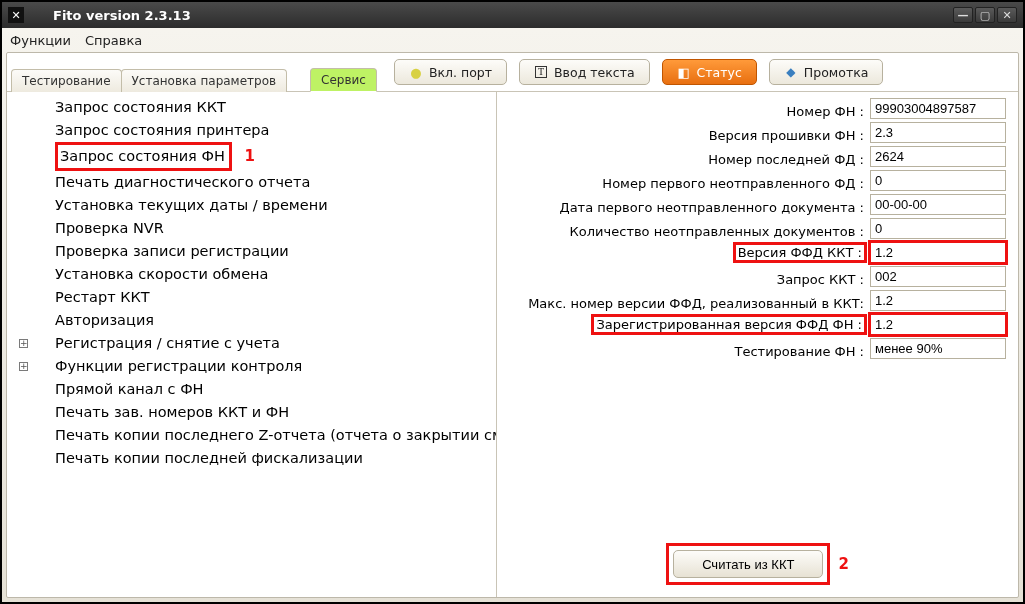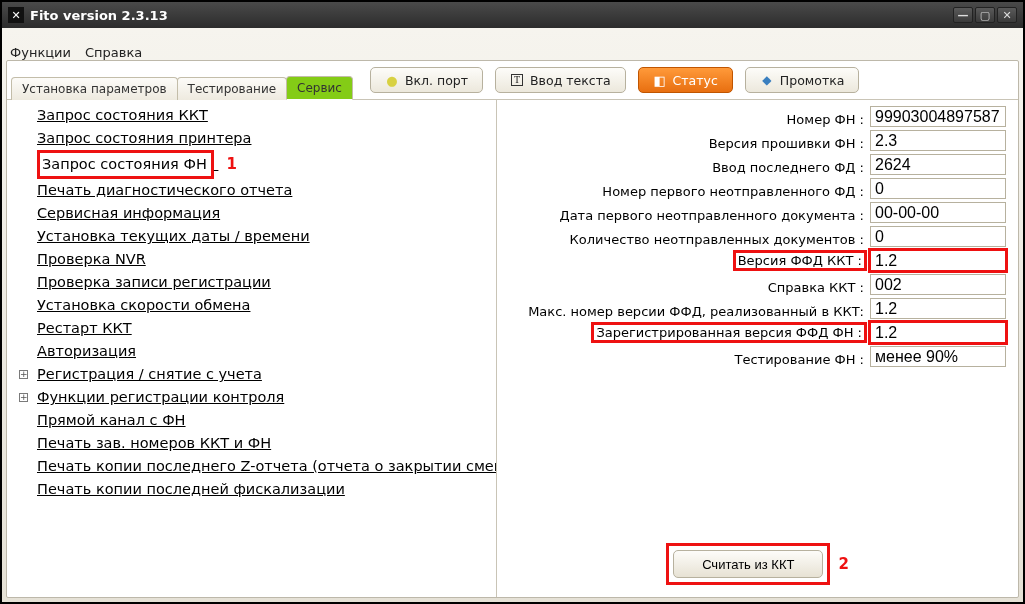--- a/index.html
+++ b/index.html
@@ -25,43 +25,43 @@
     font-weight: bold;
     font-size: 13px;
   }
   .titlebar .app-icon {
     width: 16px; height: 16px;
     background: #111;
     margin-right: 6px;
     display:inline-flex; align-items:center; justify-content:center;
     font-size: 11px; line-height:1;
   }
-  .titlebar .title { flex: 1; }
+  .titlebar .title { flex: 1; margin-left: 23px; }
   .titlebar .win-btns { display:flex; gap:2px; }
   .titlebar .win-btn {
     width:20px; height:16px;
     background: linear-gradient(#5a5a5a,#3a3a3a);
     border:1px solid #222;
     border-radius:2px;
     display:flex; align-items:center; justify-content:center;
     color:#ddd; font-size:11px; cursor:pointer;
   }
 
   
   .chrome {
     background: linear-gradient(#f6f4ee, #e5e1d6);
     height: calc(100% - 26px);
     padding: 0 4px 4px 4px;
     display:flex; flex-direction:column;
   }
 
   
   .menubar {
-    height: 32px;
-    display:flex; align-items:flex-end;
+    height: 24px;
+    display:flex; align-items:center;
     padding: 0 4px;
     color:#222;
   }
   .menubar span { margin-right: 14px; cursor:default; }
 
   
   .client {
     flex:1;
     background:#fff;
     border:1px solid #bdb8aa;
@@ -87,25 +87,26 @@
     border-bottom:none;
     border-top-left-radius:4px;
     border-top-right-radius:4px;
     margin-right:-1px;
     color:#333;
     cursor:pointer;
     position:relative;
     top:1px;
   }
   .tab.active {
-    background:#84cc16;
+    background:#bef264;
     border-bottom:1px solid #fff;
     top:1px;
     z-index:2;
     font-weight:normal;
+    margin-left:24px;
   }
 
   .toolbar { display:flex; gap:12px; padding-bottom:6px; }
   .tbtn {
     height:26px;
     padding: 0 14px;
     border:1px solid #b7b19e;
     border-radius:5px;
     background: linear-gradient(#fdfcf9,#ece8dc);
     display:flex; align-items:center; gap:6px;
@@ -134,24 +135,23 @@
     overflow:auto;
     padding:4px 2px 4px 0;
   }
   .tree {
     font-size:14.5px;
     color:#000;
     line-height:23px;
   }
   .tree .node {
     white-space:nowrap;
-    padding-left: 30px;
+    padding-left: 48px;
     position:relative;
     cursor:default;
-    text-decoration:underline;
   }
   .tree .node.has-children > .expander {
     position:absolute; left:12px; top:7px;
     width:9px; height:9px;
     border:1px solid #7a7a7a;
     background:#fff;
     font-size:9px; line-height:7px; text-align:center;
     color:#555;
   }
   .highlight-box {
@@ -182,21 +182,21 @@
     color:#000;
   }
   .fval {
     width:136px;
   }
   .fval input {
     width:100%;
     height:21px;
     border:1px solid #b7b19e;
     background:#fff;
-    font-size:16px;
+    font-size:13px;
     padding:1px 4px;
     color:#000;
   }
   .hl-red-label { display:inline-block; border:3px solid #e11; padding:0 2px; margin-right:-3px; }
   .hl-red-val input { outline:3px solid #e11; outline-offset:-1px; }
 
   
   .bottom-btn-wrap {
     position:absolute;
     left:0; right:0; bottom:12px;
@@ -230,22 +230,22 @@
 
   <div class="menubar">
     <span>Функции</span>
     <span>Справка</span>
   </div>
 
   <div class="client">
 
     <div class="tab-toolbar-row">
       <div class="tabs">
+        <div class="tab">Тестирование</div>
         <div class="tab">Установка параметров</div>
-        <div class="tab">Тестирование</div>
         <div class="tab active">Сервис</div>
       </div>
       <div class="toolbar">
         <div class="tbtn">
           <span class="ico ico-bulb">●</span>
           <span>Вкл. порт</span>
         </div>
         <div class="tbtn">
           <span class="ico">
               <span class="ico-T">T</span>
@@ -267,21 +267,20 @@
 
       <div class="tree-pane">
         <div class="tree">
           <div class="node"><span>Запрос состояния ККТ</span></div>
           <div class="node"><span>Запрос состояния принтера</span></div>
           <div class="node">
             <span class="highlight-box"><span>Запрос состояния ФН</span></span>
             <span class="anno-num">1</span>
           </div>
           <div class="node"><span>Печать диагностического отчета</span></div>
-          <div class="node"><span>Сервисная информация</span></div>
           <div class="node"><span>Установка текущих даты / времени</span></div>
           <div class="node"><span>Проверка NVR</span></div>
           <div class="node"><span>Проверка записи регистрации</span></div>
           <div class="node"><span>Установка скорости обмена</span></div>
           <div class="node"><span>Рестарт ККТ</span></div>
           <div class="node"><span>Авторизация</span></div>
           <div class="node has-children"><span class="expander">+</span><span>Регистрация / снятие с учета</span></div>
           <div class="node has-children"><span class="expander">+</span><span>Функции регистрации контроля</span></div>
           <div class="node"><span>Прямой канал с ФН</span></div>
           <div class="node"><span>Печать зав. номеров ККТ и ФН</span></div>
@@ -294,41 +293,41 @@
         <div class="form-rows" id="form-rows">
             <div class="frow">
               <div class="flabel">Номер ФН :</div>
               <div class="fval"><input type="text" value="99903004897587" style=""></div>
             </div>
             <div class="frow">
               <div class="flabel">Версия прошивки ФН :</div>
               <div class="fval"><input type="text" value="2.3" style=""></div>
             </div>
             <div class="frow">
-              <div class="flabel">Ввод последнего ФД :</div>
+              <div class="flabel">Номер последней ФД :</div>
               <div class="fval"><input type="text" value="2624" style=""></div>
             </div>
             <div class="frow">
               <div class="flabel">Номер первого неотправленного ФД :</div>
               <div class="fval"><input type="text" value="0" style=""></div>
             </div>
             <div class="frow">
               <div class="flabel">Дата первого неотправленного документа :</div>
               <div class="fval"><input type="text" value="00-00-00" style=""></div>
             </div>
             <div class="frow">
               <div class="flabel">Количество неотправленных документов :</div>
               <div class="fval"><input type="text" value="0" style=""></div>
             </div>
             <div class="frow">
               <div class="flabel"><span class="hl-red-label">Версия ФФД ККТ :</span></div>
               <div class="fval hl-red-val"><input type="text" value="1.2" style=""></div>
             </div>
             <div class="frow">
-              <div class="flabel">Справка ККТ :</div>
+              <div class="flabel">Запрос ККТ :</div>
               <div class="fval"><input type="text" value="002" style=""></div>
             </div>
             <div class="frow">
               <div class="flabel">Макс. номер версии ФФД, реализованный в ККТ:</div>
               <div class="fval"><input type="text" value="1.2" style=""></div>
             </div>
             <div class="frow">
               <div class="flabel"><span class="hl-red-label">Зарегистрированная версия ФФД ФН :</span></div>
               <div class="fval hl-red-val"><input type="text" value="1.2" style=""></div>
             </div>

